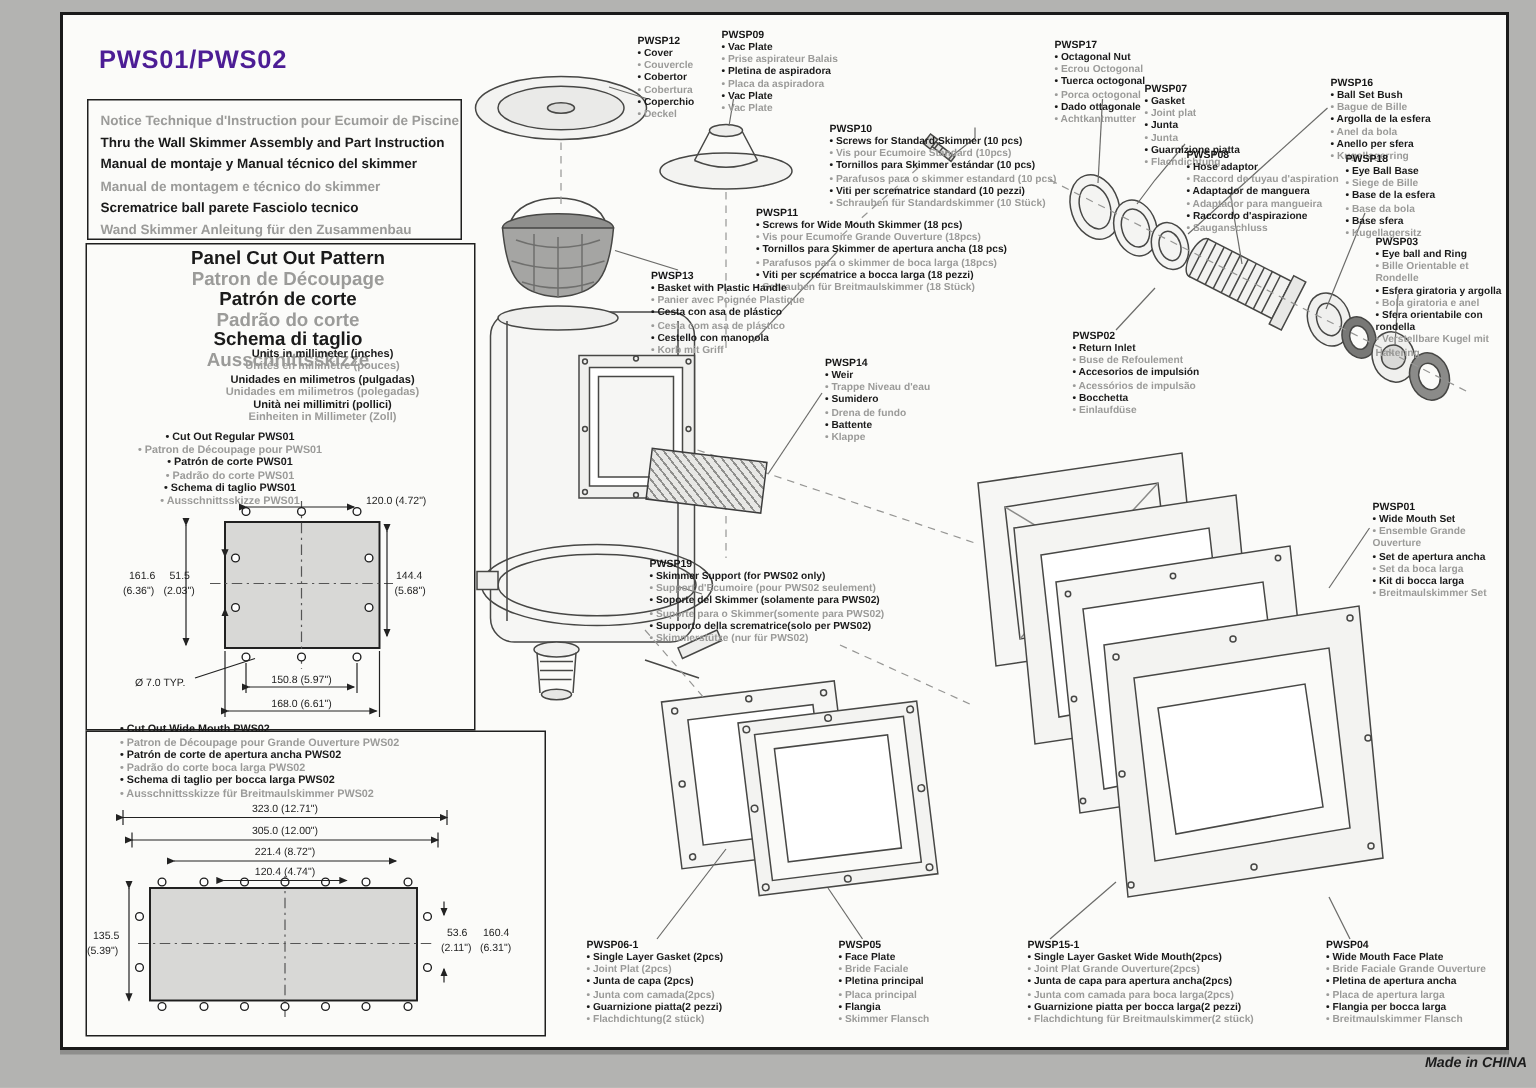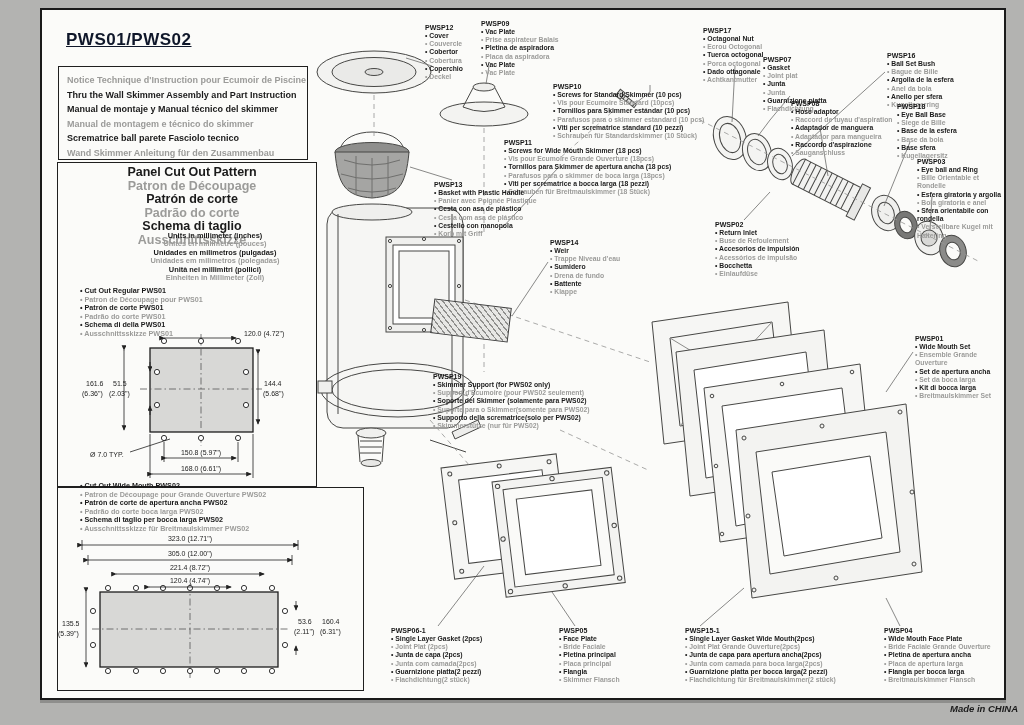--- a/index.html
+++ b/index.html
@@ -1,19 +1,19 @@
 <!DOCTYPE html>
 <html><head>
 <meta charset="utf-8">
 <style>
   html,body{margin:0;padding:0;background:#a7a7a5;font-family:"Liberation Sans",sans-serif;}
   #screen{position:relative;width:1024px;height:725px;overflow:hidden;background:#b3b3b1;}
   .page{position:absolute;left:40px;top:8px;width:966px;height:692px;background:#fbfbf9;border:2px solid #1a1a1a;box-sizing:border-box;box-shadow:0 3px 0 #8e8e8c;}
   .abs{position:absolute;z-index:3;}
-  .page-title{font-size:17px;font-weight:700;color:#0f172a;letter-spacing:.5px;text-decoration:underline;}
+  .page-title{font-size:17px;font-weight:700;color:#4c1d95;letter-spacing:.5px;}
   .sect-box{position:absolute;border:1.3px solid #1f1f1f;box-sizing:border-box;z-index:1;background:transparent;}
   .instr{padding:7px 9px;}
   .instr .li{font-size:9px;line-height:14.6px;font-weight:700;white-space:nowrap;}
   .pattern-hdr{text-align:center;}
   .pattern-hdr .li{font-size:12.5px;line-height:13.5px;font-weight:700;}
   .units{text-align:center;}
   .units .li{font-size:7.4px;line-height:8.4px;font-weight:700;}
   .cutlist .li{font-size:7.2px;line-height:8.6px;font-weight:700;white-space:nowrap;}
   .li.even{color:#1a1a1a;}
   .li.odd{color:#9b9b99;font-weight:600;}
@@ -348,26 +348,26 @@
     </div>
   <div class="abs units" style="left:57px;top:232px;width:260px;padding-left:28px;">
       <div class="li even">Units in millimeter (inches)</div>
       <div class="li odd">Unités en millimétre (pouces)</div>
       <div class="li even">Unidades en milimetros (pulgadas)</div>
       <div class="li odd">Unidades em milimetros (polegadas)</div>
       <div class="li even">Unità nei millimitri (pollici)</div>
       <div class="li odd">Einheiten in Millimeter (Zoll)</div>
     </div>
 
-  <div class="abs cutlist" style="left:80px;top:287px;">
+  <div class="abs cutlist" style="left:92px;top:287px;text-align:center;">
       <div class="li even">• Cut Out Regular PWS01</div>
       <div class="li odd">• Patron de Découpage pour PWS01</div>
       <div class="li even">• Patrón de corte PWS01</div>
       <div class="li odd">• Padrão do corte PWS01</div>
-      <div class="li even">• Schema di della PWS01</div>
+      <div class="li even">• Schema di taglio PWS01</div>
       <div class="li odd">• Ausschnittsskizze PWS01</div>
     </div>
   <div class="abs cutlist" style="left:80px;top:482px;">
       <div class="li even">• Cut Out Wide Mouth PWS02</div>
       <div class="li odd">• Patron de Découpage pour Grande Ouverture PWS02</div>
       <div class="li even">• Patrón de corte de apertura ancha PWS02</div>
       <div class="li odd">• Padrão do corte boca larga PWS02</div>
       <div class="li even">• Schema di taglio per bocca larga PWS02</div>
       <div class="li odd">• Ausschnittsskizze für Breitmaulskimmer PWS02</div>
     </div>

